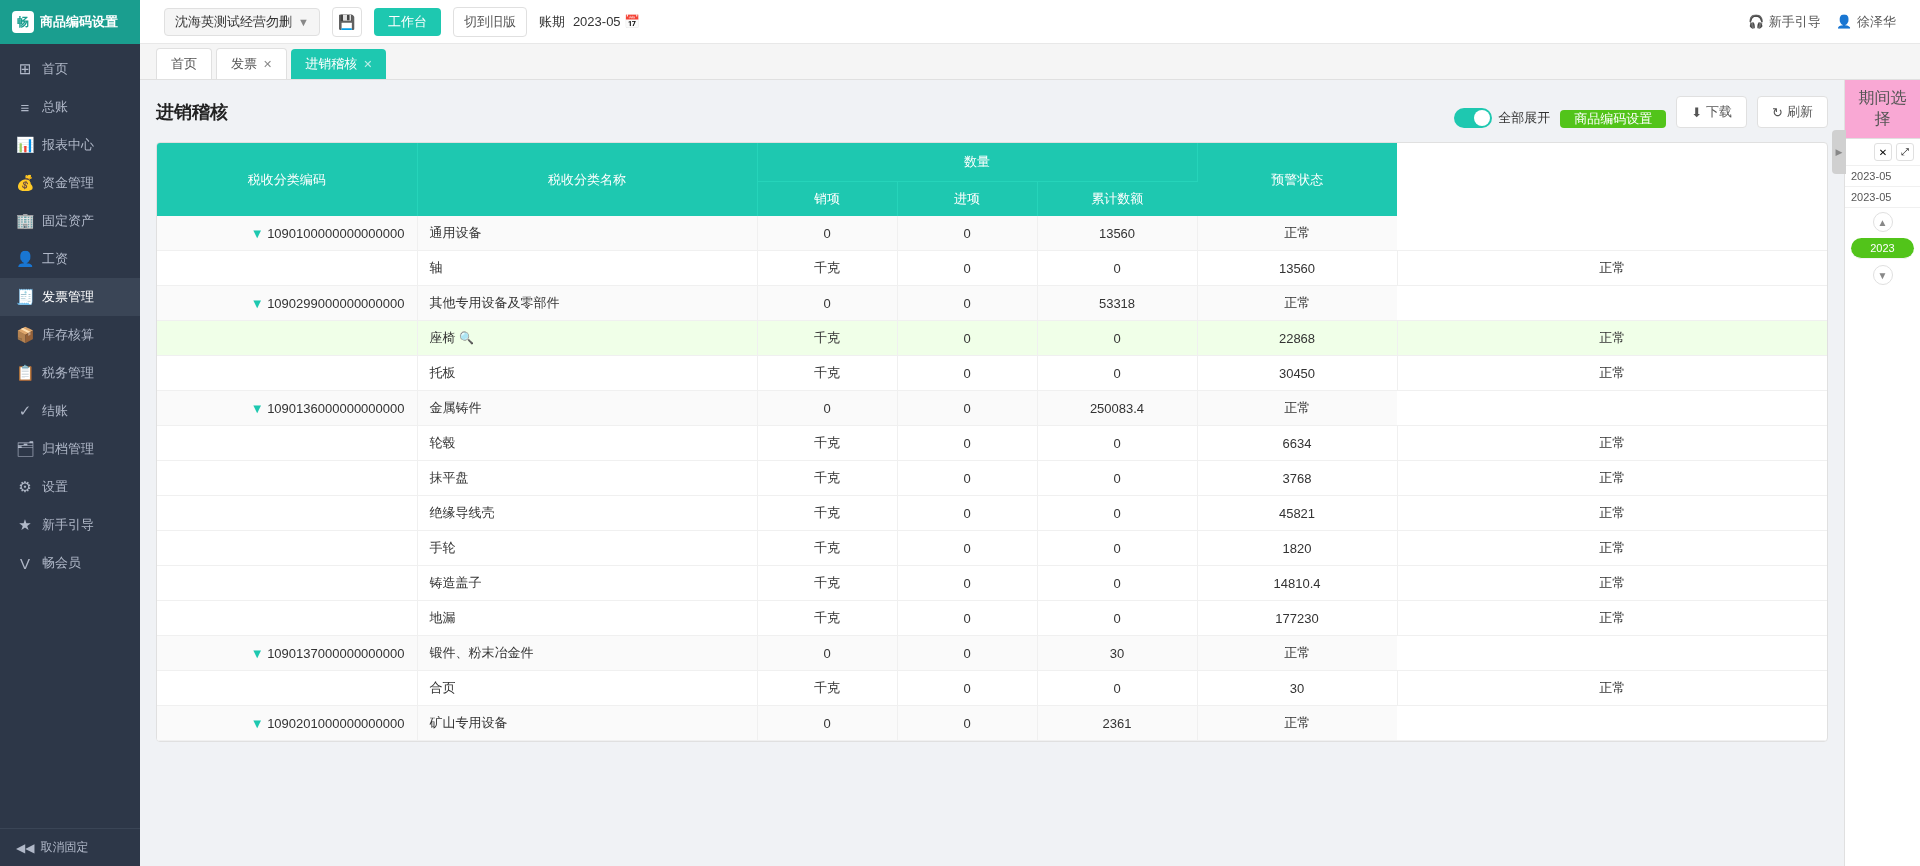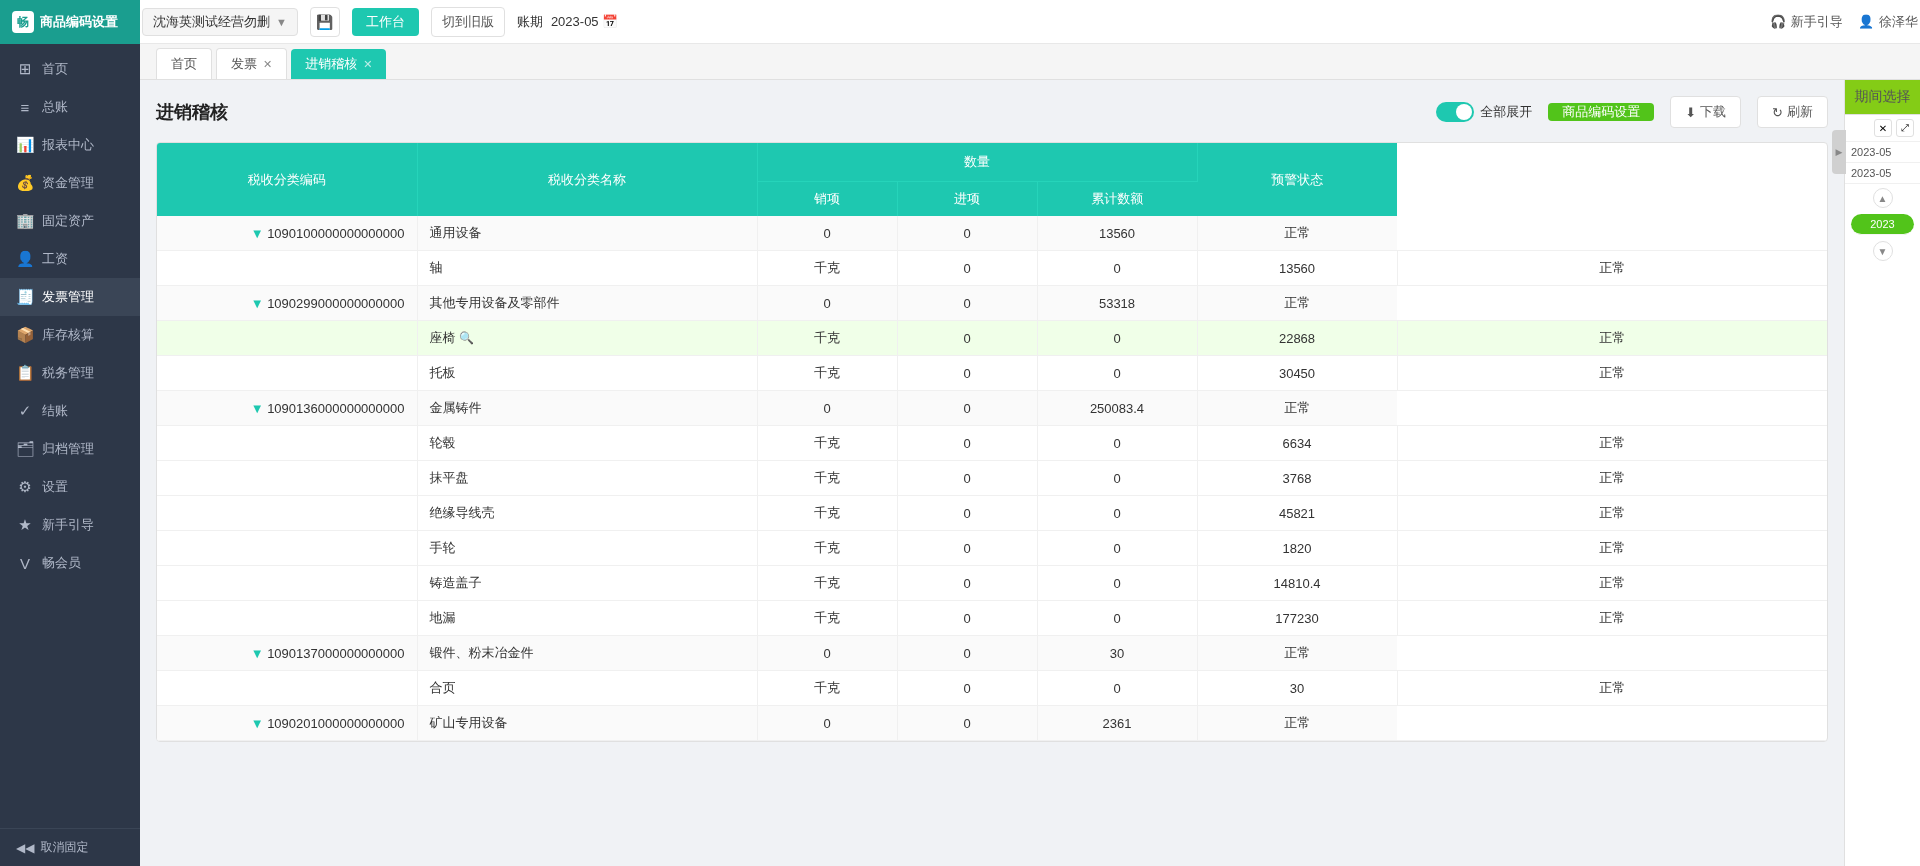--- a/index.html
+++ b/index.html
@@ -67,21 +67,21 @@
       overflow: hidden;
     }
 
     
     .topbar {
       height: 44px;
       background: #fff;
       border-bottom: 1px solid #e8e8e8;
       display: flex;
       align-items: center;
-      padding: 0 2px;
+      padding: 0 24px;
       gap: 12px;
       flex-shrink: 0;
     }
     .company-selector {
       display: flex;
       align-items: center;
       gap: 6px;
       background: #f5f5f5;
       border: 1px solid #e0e0e0;
       border-radius: 4px;
@@ -191,22 +191,22 @@
     
     .page-header {
       display: flex;
       align-items: center;
       justify-content: space-between;
       margin-bottom: 14px;
     }
     .page-title { font-size: 18px; font-weight: bold; color: #222; }
     .page-actions {
       display: flex;
-      align-items: center;
-      gap: 16px;
+      align-items: flex-end;
+      gap: 10px;
     }
     .toggle-all {
       display: flex;
       align-items: center;
       gap: 6px;
       font-size: 13px;
       color: #333;
     }
     .toggle-switch {
       width: 38px; height: 20px;
@@ -294,23 +294,23 @@
       padding: 8px 12px;
       color: #333;
       border-right: 1px solid #f0f0f0;
       text-align: center;
     }
     tbody td:first-child { text-align: right; }
     tbody td.text-left { text-align: left; }
     tbody td:last-child { border-right: none; }
     .row-parent td { background: #fafafa; }
     .period-header {
-      background: #84cc16;
+      background: #f9a8d4;
       padding: 8px 6px;
-      font-size: 14px;
+      font-size: 16px;
       color: #555;
       text-align: center;
       border-bottom: 1px solid #e0e0e0;
     }
     .period-month {
       padding: 6px 8px;
       font-size: 12px;
       color: #555;
       text-align: center;
       cursor: pointer;

